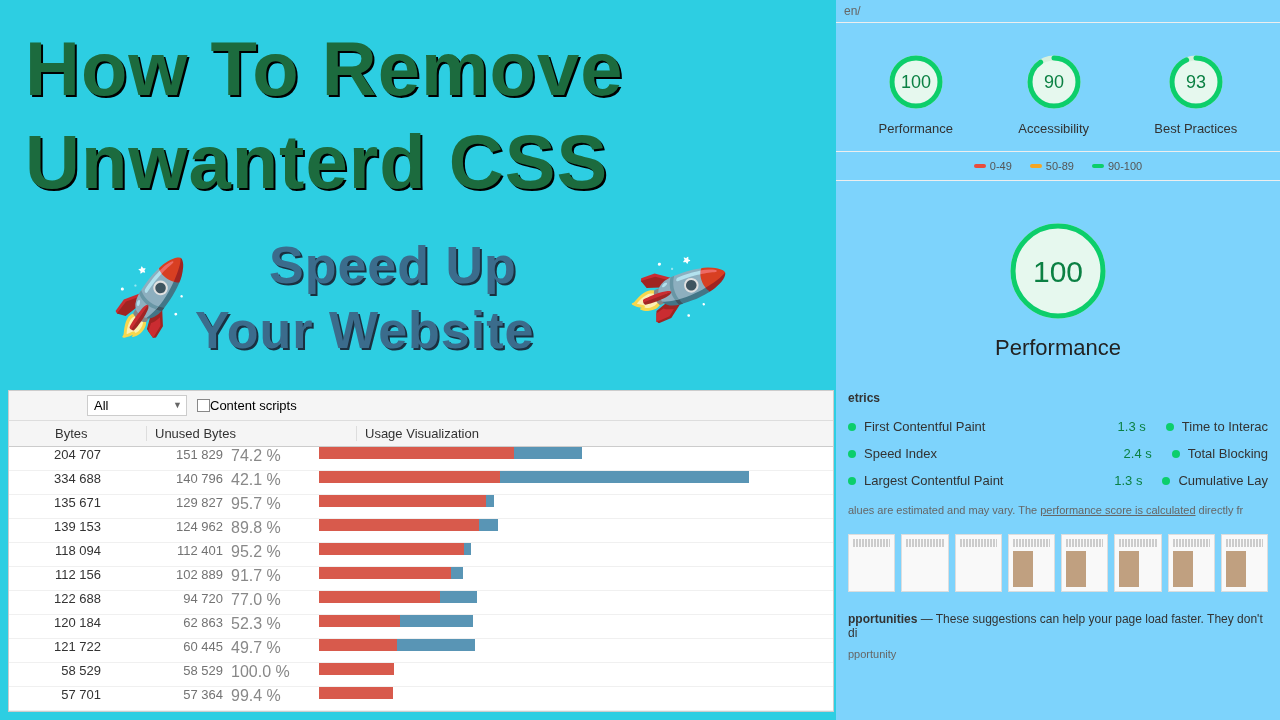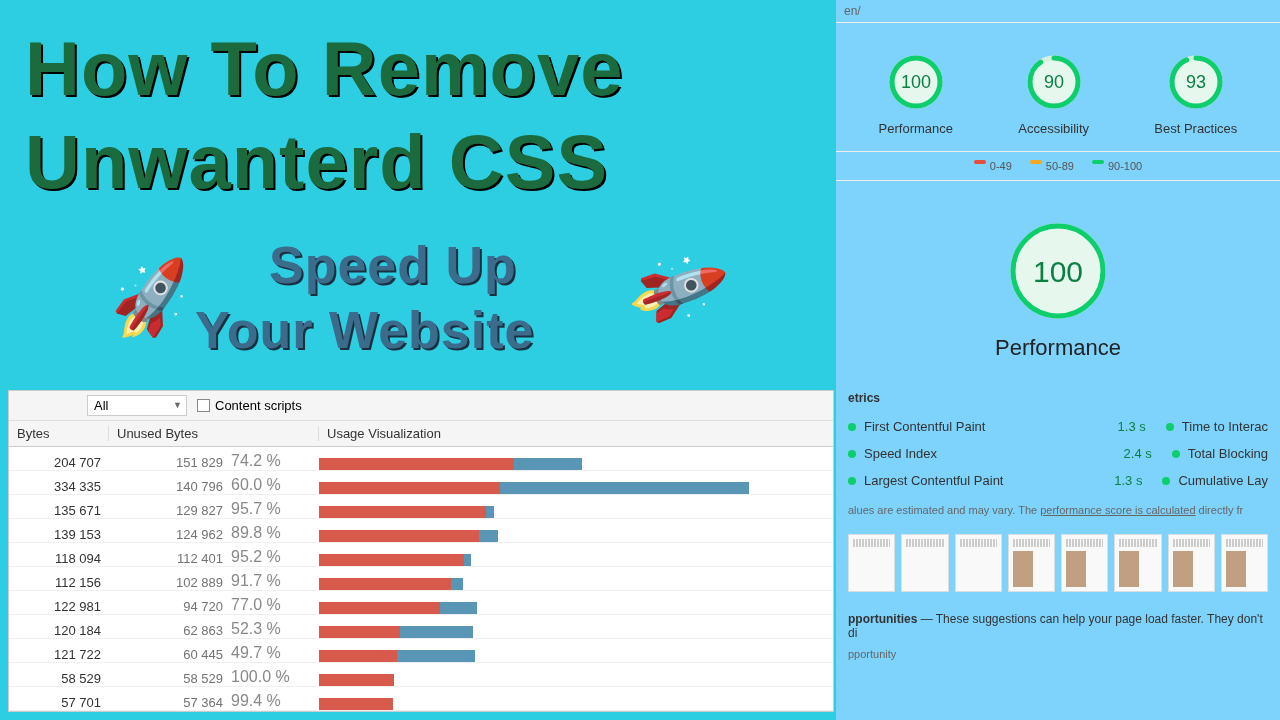--- a/index.html
+++ b/index.html
@@ -12,45 +12,45 @@
 
 .rocket { position: absolute; font-size: 68px; }
 .rocket-left { top: 260px; left: 110px; transform: rotate(-10deg); }
 .rocket-right { top: 250px; left: 635px; transform: rotate(25deg); }
 
 
 .coverage { position: absolute; left: 8px; bottom: 8px; width: 826px; height: 322px; background: #fff; border: 1px solid #ccc; font-size: 13px; }
 .cov-toolbar { display: flex; align-items: center; gap: 10px; padding: 4px 8px; border-bottom: 1px solid #ddd; background: #f5f5f5; height: 30px; }
 .cov-filter { border: 1px solid #ccc; background: #fff; padding: 2px 20px 2px 6px; position: relative; width: 100px; }
 .cov-filter::after { content: '▼'; position: absolute; right: 4px; font-size: 9px; color: #666; top: 4px; }
-.cov-check { display: flex; align-items: center; gap: 5px; }
+.cov-check { display: flex; align-items: center; }
 .cov-check-box { width: 13px; height: 13px; border: 1px solid #888; background: #fff; }
 .cov-head { display: flex; background: #f5f5f5; border-bottom: 1px solid #ccc; height: 26px; align-items: center; font-size: 13px; color: #333; }
-.cov-h1 { width: 100px; padding-left: 8px; border-right: 1px solid #ddd; }
+.cov-h1 { width: 100px; padding-left: 8px; border-right: 1px solid #ddd; margin-left: 38px; }
 .cov-h2 { width: 210px; padding-left: 8px; border-right: 1px solid #ddd; }
 .cov-h3 { flex: 1; padding-left: 8px; }
 .cov-body { overflow: hidden; }
-.cov-row { display: flex; height: 24px; align-items: flex-end; border-bottom: 1px solid #f0f0f0; }
+.cov-row { display: flex; height: 24px; align-items: flex-start; border-bottom: 1px solid #f0f0f0; }
 .c1 { width: 100px; text-align: right; padding-right: 8px; color: #333; font-size: 13px; }
 .c2 { width: 120px; text-align: right; padding-right: 6px; color: #737373; font-size: 13px; }
 .c3 { width: 90px; text-align: left; padding-left: 2px; color: #888; font-size: 16px; }
 .c4 { flex: 1; padding-right: 8px; }
 .bar-wrap { height: 12px; position: relative; }
 .bar-used { height: 12px; background: #5995B5; position: absolute; left: 0; }
 .bar-unused { height: 12px; background: #D85A4C; position: absolute; left: 0; }
 
 
 .lighthouse { position: absolute; right: 0; top: 0; width: 444px; height: 720px; background: #7dd3fc; font-size: 13px; color: #333; overflow: hidden; }
 .lh-url { padding: 4px 8px; color: #666; font-size: 12px; border-bottom: 1px solid #eee; }
 .lh-scores { display: flex; justify-content: space-around; padding: 30px 10px 15px; }
 .lh-score { text-align: center; }
 .lh-ring { width: 58px; height: 58px; margin: 0 auto 10px; }
 .lh-label { font-size: 13px; color: #333; }
 .lh-legend { display: flex; justify-content: center; gap: 18px; border-top: 1px solid #eee; border-bottom: 1px solid #eee; padding: 8px 0; font-size: 11px; color: #555; }
-.lh-legend span { display: flex; gap: 4px; }
+.lh-legend span { display: flex; align-items: center; gap: 4px; }
 .leg-dash { width: 12px; height: 4px; border-radius: 2px; }
 .leg-red { background: #E84C3D; }
 .leg-yellow { background: #F5A623; }
 .leg-green { background: #0CCE6B; }
 .lh-big { text-align: center; padding: 40px 0 20px; }
 .lh-big-ring { width: 100px; height: 100px; margin: 0 auto 14px; }
 .lh-big-label { font-size: 22px; color: #222; }
 .lh-metrics-head { font-weight: bold; padding: 10px 12px 8px; font-size: 12px; }
 .lh-metrics { padding: 0 12px; }
 .lh-m-row { display: flex; align-items: center; padding: 6px 0; font-size: 13px; }
@@ -98,23 +98,23 @@
     <div class="c2">151 829</div>
     <div class="c3">74.2 %</div>
     <div class="c4">
       <div class="bar-wrap">
         <div class="bar-used" style="width:52%"></div>
         <div class="bar-unused" style="width:38.6%"></div>
       </div>
     </div>
       </div>
       <div class="cov-row">
-    <div class="c1">334 335</div>
+    <div class="c1">334 688</div>
     <div class="c2">140 796</div>
-    <div class="c3">60.0 %</div>
+    <div class="c3">42.1 %</div>
     <div class="c4">
       <div class="bar-wrap">
         <div class="bar-used" style="width:85%"></div>
         <div class="bar-unused" style="width:35.8%"></div>
       </div>
     </div>
       </div>
       <div class="cov-row">
     <div class="c1">135 671</div>
     <div class="c2">129 827</div>
@@ -153,21 +153,21 @@
     <div class="c2">102 889</div>
     <div class="c3">91.7 %</div>
     <div class="c4">
       <div class="bar-wrap">
         <div class="bar-used" style="width:28.5%"></div>
         <div class="bar-unused" style="width:26.1%"></div>
       </div>
     </div>
       </div>
       <div class="cov-row">
-    <div class="c1">122 981</div>
+    <div class="c1">122 688</div>
     <div class="c2">94 720</div>
     <div class="c3">77.0 %</div>
     <div class="c4">
       <div class="bar-wrap">
         <div class="bar-used" style="width:31.2%"></div>
         <div class="bar-unused" style="width:24%"></div>
       </div>
     </div>
       </div>
       <div class="cov-row">

